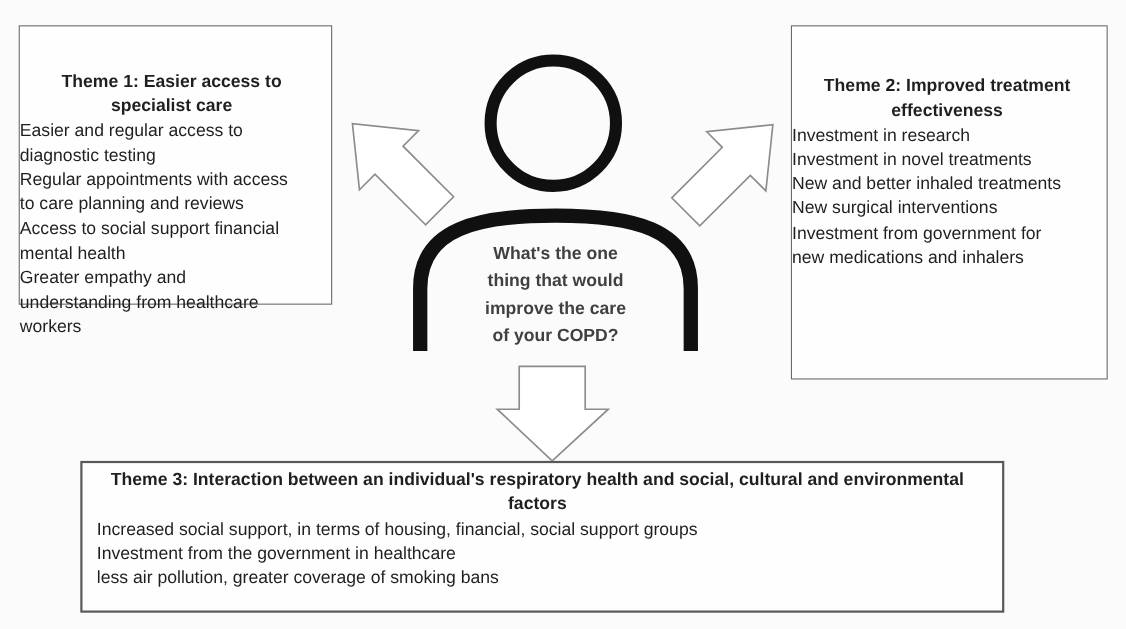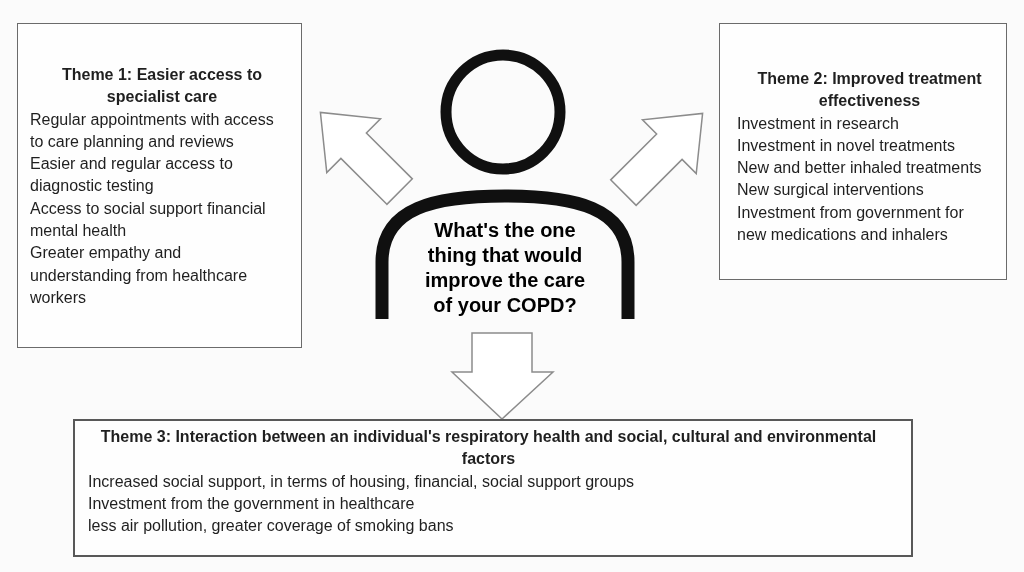--- a/index.html
+++ b/index.html
@@ -36,49 +36,49 @@
     text-align: center;
     white-space: pre-line;
   }
   .theme-box .box-item {
     white-space: pre-line;
   }
   #theme1-box {
     left: 17px;
     top: 23px;
     width: 285px;
-    height: 325px;
-    padding: 40px 7px 0 12px;
+    height: 254px;
+    padding: 40px 7px 0 0;
   }
   #theme2-box {
     left: 719px;
     top: 23px;
     width: 288px;
-    height: 257px;
-    padding: 44px 4px 0 17px;
+    height: 322px;
+    padding: 44px 4px 0 0;
   }
   #theme3-box {
     left: 73px;
     top: 419px;
     width: 840px;
     height: 138px;
     padding: 5px 22px 0 13px;
     border-width: 2px;
     border-color: #585858;
   }
   .question {
     position: absolute;
     left: 390px;
     top: 218px;
     width: 230px;
     text-align: center;
     font-weight: bold;
-    font-size: 20px;
+    font-size: 16px;
     line-height: 25px;
-    color: #000000;
+    color: #404040;
   }
   .question span { display: block; }
 </style>
 </head>
 <body>
 
 <div class="canvas">
 
   <svg class="figure-layer" viewBox="0 0 1024 572" xmlns="http://www.w3.org/2000/svg">
 
@@ -90,24 +90,24 @@
     <polygon points="-56,-18 9,-18 9,-38 56,0 9,38 9,18 -56,18" transform="translate(360,152) rotate(225)" fill="#ffffff" stroke="#8c8c8c" stroke-width="1.5"></polygon>
 
     <polygon points="-56,-18 9,-18 9,-38 56,0 9,38 9,18 -56,18" transform="translate(663,153) rotate(-45)" fill="#ffffff" stroke="#8c8c8c" stroke-width="1.5"></polygon>
 
     <polygon points="472,333 532,333 532,372 553,372 502,419 452,372 472,372" fill="#ffffff" stroke="#8c8c8c" stroke-width="1.5"></polygon>
   </svg>
 
   <div class="theme-box" id="theme1-box">
     <div class="box-title">Theme 1: Easier access to
 specialist care</div>
+    <div class="box-item">Easier and regular access to
+diagnostic testing</div>
     <div class="box-item">Regular appointments with access
 to care planning and reviews</div>
-    <div class="box-item">Easier and regular access to
-diagnostic testing</div>
     <div class="box-item">Access to social support financial
 mental health</div>
     <div class="box-item">Greater empathy and
 understanding from healthcare
 workers</div>
   </div>
 
   <div class="theme-box" id="theme2-box">
     <div class="box-title">Theme 2: Improved treatment
 effectiveness</div>

